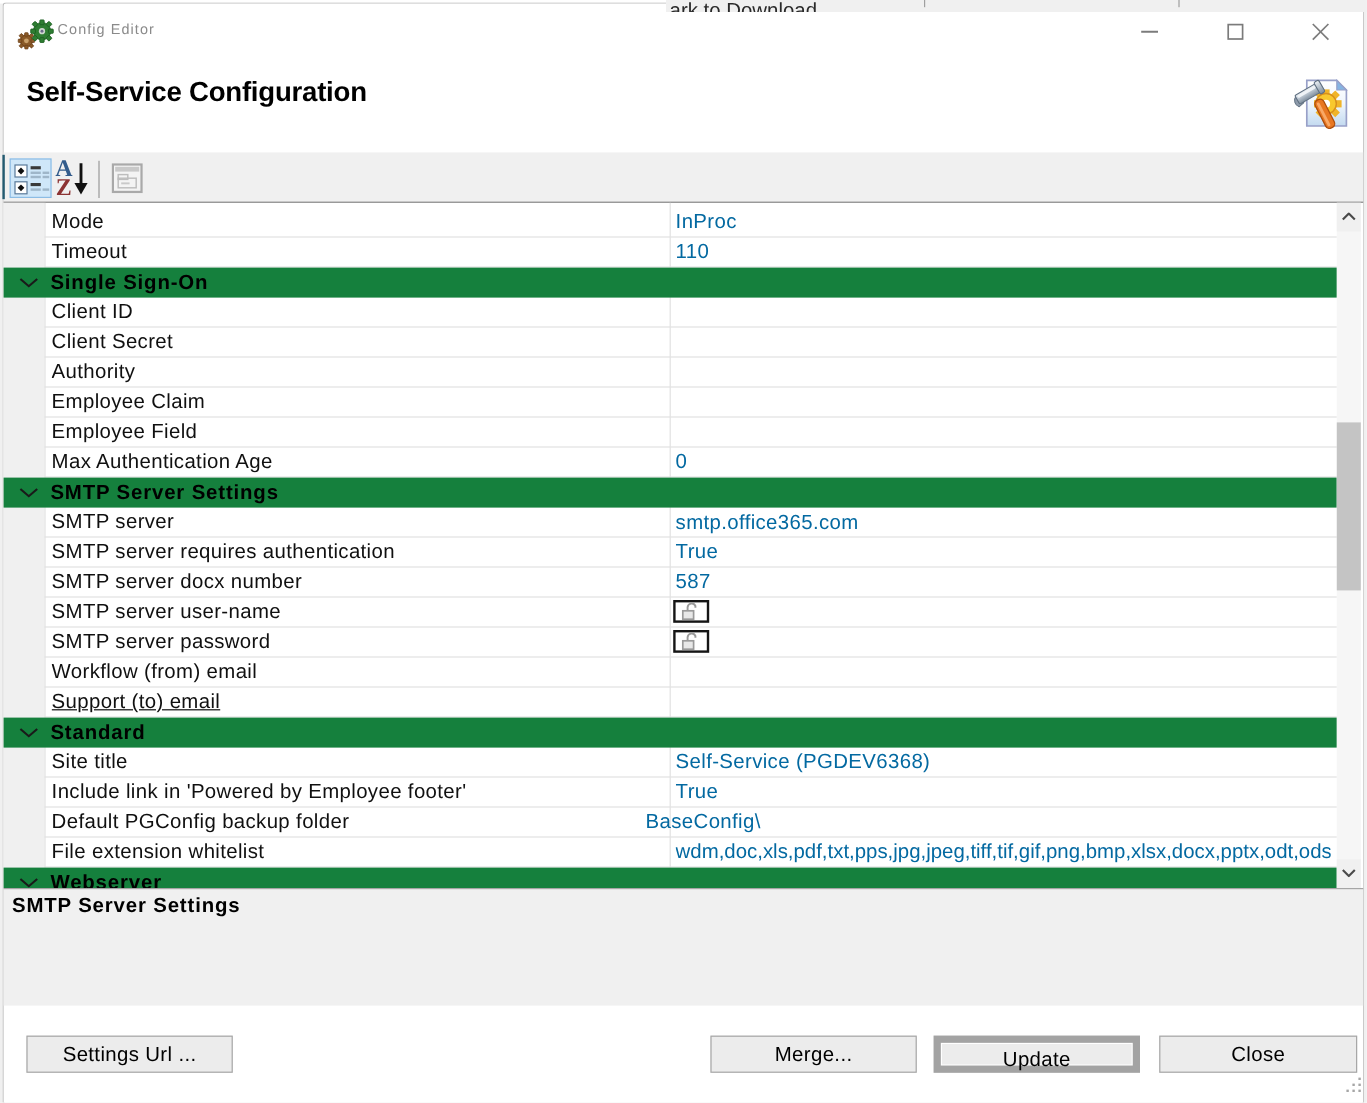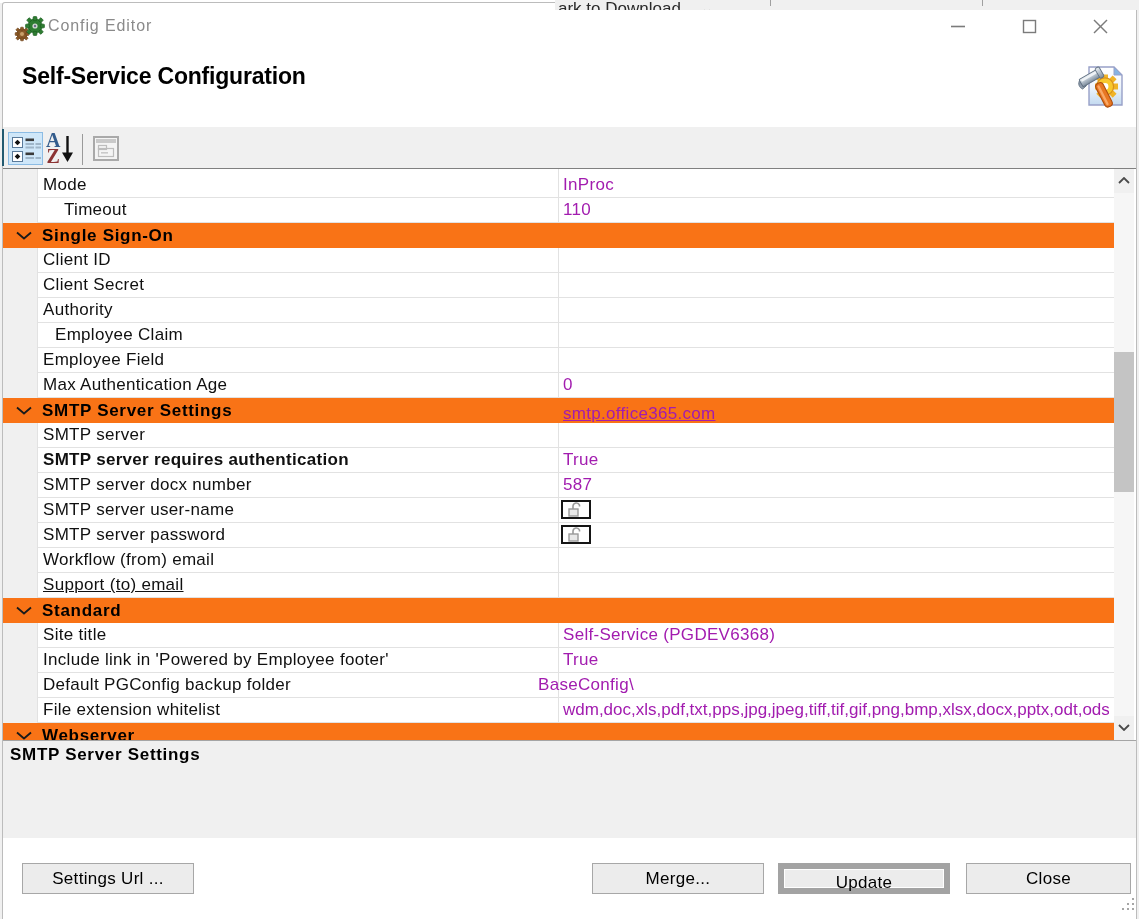--- a/index.html
+++ b/index.html
@@ -1,21 +1,21 @@
 <!DOCTYPE html>
 <html><head>
 <meta charset="utf-8">
 <style>
   html,body{margin:0;padding:0;}
   body{width:1139px;height:919px;position:relative;overflow:hidden;
        font-family:"Liberation Sans",sans-serif;background:#f0f0f0;}
   .abs{position:absolute;}
   .lbl{position:absolute;font-size:17px;line-height:19px;letter-spacing:0.3px;color:#101010;white-space:nowrap;}
-  .val{position:absolute;font-size:17px;line-height:19px;letter-spacing:0.3px;color:#a21caf;white-space:nowrap;overflow:hidden;}
-  .cat{position:absolute;left:3px;width:1111px;height:25px;background:#f97316;text-align:right;}
+  .val{position:absolute;font-size:17px;line-height:19px;letter-spacing:0.3px;color:#0369a1;white-space:nowrap;overflow:hidden;}
+  .cat{position:absolute;left:3px;width:1111px;height:25px;background:#15803d;text-align:right;}
   .cat span{position:absolute;left:39px;top:3px;font-size:17px;line-height:19px;letter-spacing:0.7px;font-weight:bold;color:#000;}
   .rowline{position:absolute;left:37px;width:1077px;height:1px;background:#e2e2e2;}
   .btn{position:absolute;height:31px;background:#ececec;border:1px solid #a7a7a7;
        font-size:17px;letter-spacing:0.3px;color:#000;text-align:center;line-height:29px;box-sizing:border-box;}
 </style>
 </head>
 <body>
 
 <div class="abs" style="left:0;top:0;width:555px;height:3px;background:#ffffff;"></div>
 
@@ -43,21 +43,21 @@
         <rect x="13.6" y="12.2" width="4" height="3.6" rx="0.6"></rect>
         <rect x="28.4" y="12.2" width="4" height="3.6" rx="0.6"></rect>
         <rect x="15.4" y="6.4" width="3.6" height="3.6" rx="0.6" transform="rotate(45 17.2 8.2)"></rect>
         <rect x="27" y="6.4" width="3.6" height="3.6" rx="0.6" transform="rotate(45 28.8 8.2)"></rect>
         <rect x="15.4" y="18" width="3.6" height="3.6" rx="0.6" transform="rotate(45 17.2 19.8)"></rect>
         <rect x="27" y="18" width="3.6" height="3.6" rx="0.6" transform="rotate(45 28.8 19.8)"></rect>
       </g>
       <circle cx="23" cy="14" r="2.6" fill="#cfd8cf"></circle>
       <circle cx="23" cy="14" r="1.2" fill="#6a6a8a"></circle>
     </svg></div>
-<div class="abs" style="left:48px;top:17px;font-size:16px;color:#8a8a8a;letter-spacing:0.9px;">Config Editor</div>
+<div class="abs" style="left:48px;top:17px;font-size:12px;color:#8a8a8a;letter-spacing:0.9px;">Config Editor</div>
 
 <svg class="abs" style="left:945px;top:15px;" width="170" height="24" viewBox="0 0 170 24">
   <line x1="6" y1="11.5" x2="20" y2="11.5" stroke="#7b7b7b" stroke-width="1.6"></line>
   <rect x="78.5" y="5.5" width="12" height="12" fill="none" stroke="#7b7b7b" stroke-width="1.4"></rect>
   <line x1="149" y1="5" x2="162" y2="18" stroke="#7b7b7b" stroke-width="1.4"></line>
   <line x1="162" y1="5" x2="149" y2="18" stroke="#7b7b7b" stroke-width="1.4"></line>
 </svg>
 
 <div class="abs" style="left:22px;top:63px;font-size:23px;font-weight:bold;color:#000;letter-spacing:-0.2px;">Self-Service Configuration</div>
 <div class="abs" id="hammericon" style="left:1078px;top:58px;width:50px;height:56px;"><svg width="50" height="56" viewBox="0 0 50 56">
@@ -141,52 +141,52 @@
     </svg></div>
 
 <div class="abs" style="left:3px;top:168px;width:1133px;height:572px;background:#ffffff;border-top:1px solid #808080;box-sizing:border-box;"></div>
 <div class="abs" style="left:3px;top:169px;width:34px;height:571px;background:#f0f0f0;"></div>
 <div class="abs" style="left:37px;top:169px;width:1px;height:571px;background:#e2e2e2;"></div>
 <div class="abs" style="left:558px;top:169px;width:1px;height:571px;background:#e2e2e2;"></div>
 <div id="grid">
     <div class="lbl" style="left:43px;top:175px;width:510px;overflow:hidden;">Mode</div>
     <div class="val" style="left:563px;top:175px;width:546px;">InProc</div>
     <div class="rowline" style="top:197px;"></div>
-    <div class="lbl" style="left:43px;top:200px;width:510px;overflow:hidden;margin-left:21px;">Timeout</div>
+    <div class="lbl" style="left:43px;top:200px;width:510px;overflow:hidden;">Timeout</div>
     <div class="val" style="left:563px;top:200px;width:546px;">110</div>
     <div class="rowline" style="top:222px;"></div>
     <div class="cat" style="top:223px;height:25px;">
       <span>Single Sign-On</span>
       <svg style="position:absolute;left:12px;top:8px;" width="18" height="9">
         <polyline points="2,1.5 9,7.5 16,1.5" fill="none" stroke="#1a1a1a" stroke-width="1.8"></polyline>
       </svg>
     </div>
     <div class="lbl" style="left:43px;top:250px;width:510px;overflow:hidden;">Client ID</div>
     <div class="rowline" style="top:272px;"></div>
     <div class="lbl" style="left:43px;top:275px;width:510px;overflow:hidden;">Client Secret</div>
     <div class="rowline" style="top:297px;"></div>
     <div class="lbl" style="left:43px;top:300px;width:510px;overflow:hidden;">Authority</div>
     <div class="rowline" style="top:322px;"></div>
-    <div class="lbl" style="left:43px;top:325px;width:510px;overflow:hidden;margin-left:12px;">Employee Claim</div>
+    <div class="lbl" style="left:43px;top:325px;width:510px;overflow:hidden;">Employee Claim</div>
     <div class="rowline" style="top:347px;"></div>
     <div class="lbl" style="left:43px;top:350px;width:510px;overflow:hidden;">Employee Field</div>
     <div class="rowline" style="top:372px;"></div>
     <div class="lbl" style="left:43px;top:375px;width:510px;overflow:hidden;">Max Authentication Age</div>
     <div class="val" style="left:563px;top:375px;width:546px;">0</div>
     <div class="rowline" style="top:397px;"></div>
     <div class="cat" style="top:398px;height:25px;">
       <span>SMTP Server Settings</span>
       <svg style="position:absolute;left:12px;top:8px;" width="18" height="9">
         <polyline points="2,1.5 9,7.5 16,1.5" fill="none" stroke="#1a1a1a" stroke-width="1.8"></polyline>
       </svg>
     </div>
     <div class="lbl" style="left:43px;top:425px;width:510px;overflow:hidden;">SMTP server</div>
-    <div class="val" style="left:563px;top:404px;width:546px;text-decoration:underline;">smtp.office365.com</div>
+    <div class="val" style="left:563px;top:426px;width:546px;">smtp.office365.com</div>
     <div class="rowline" style="top:447px;"></div>
-    <div class="lbl" style="left:43px;top:450px;width:510px;overflow:hidden;font-weight:bold;">SMTP server requires authentication</div>
+    <div class="lbl" style="left:43px;top:450px;width:510px;overflow:hidden;">SMTP server requires authentication</div>
     <div class="val" style="left:563px;top:450px;width:546px;">True</div>
     <div class="rowline" style="top:472px;"></div>
     <div class="lbl" style="left:43px;top:475px;width:510px;overflow:hidden;">SMTP server docx number</div>
     <div class="val" style="left:563px;top:475px;width:546px;">587</div>
     <div class="rowline" style="top:497px;"></div>
     <div class="lbl" style="left:43px;top:500px;width:510px;overflow:hidden;">SMTP server user-name</div>
     <div class="abs" style="left:561px;top:500px;width:30px;height:19px;background:#fff;border:2px solid #151515;box-sizing:border-box;">
       <svg width="26" height="15" style="position:absolute;left:1px;top:0;">
         <rect x="5" y="7" width="9" height="7" fill="#e8e8e8" stroke="#9a9a9a" stroke-width="1.4"></rect>
         <path d="M 9 7 L 9 4 A 3.4 3.4 0 0 1 15.5 3 L 15.5 4.5" fill="none" stroke="#9a9a9a" stroke-width="1.6"></path>

